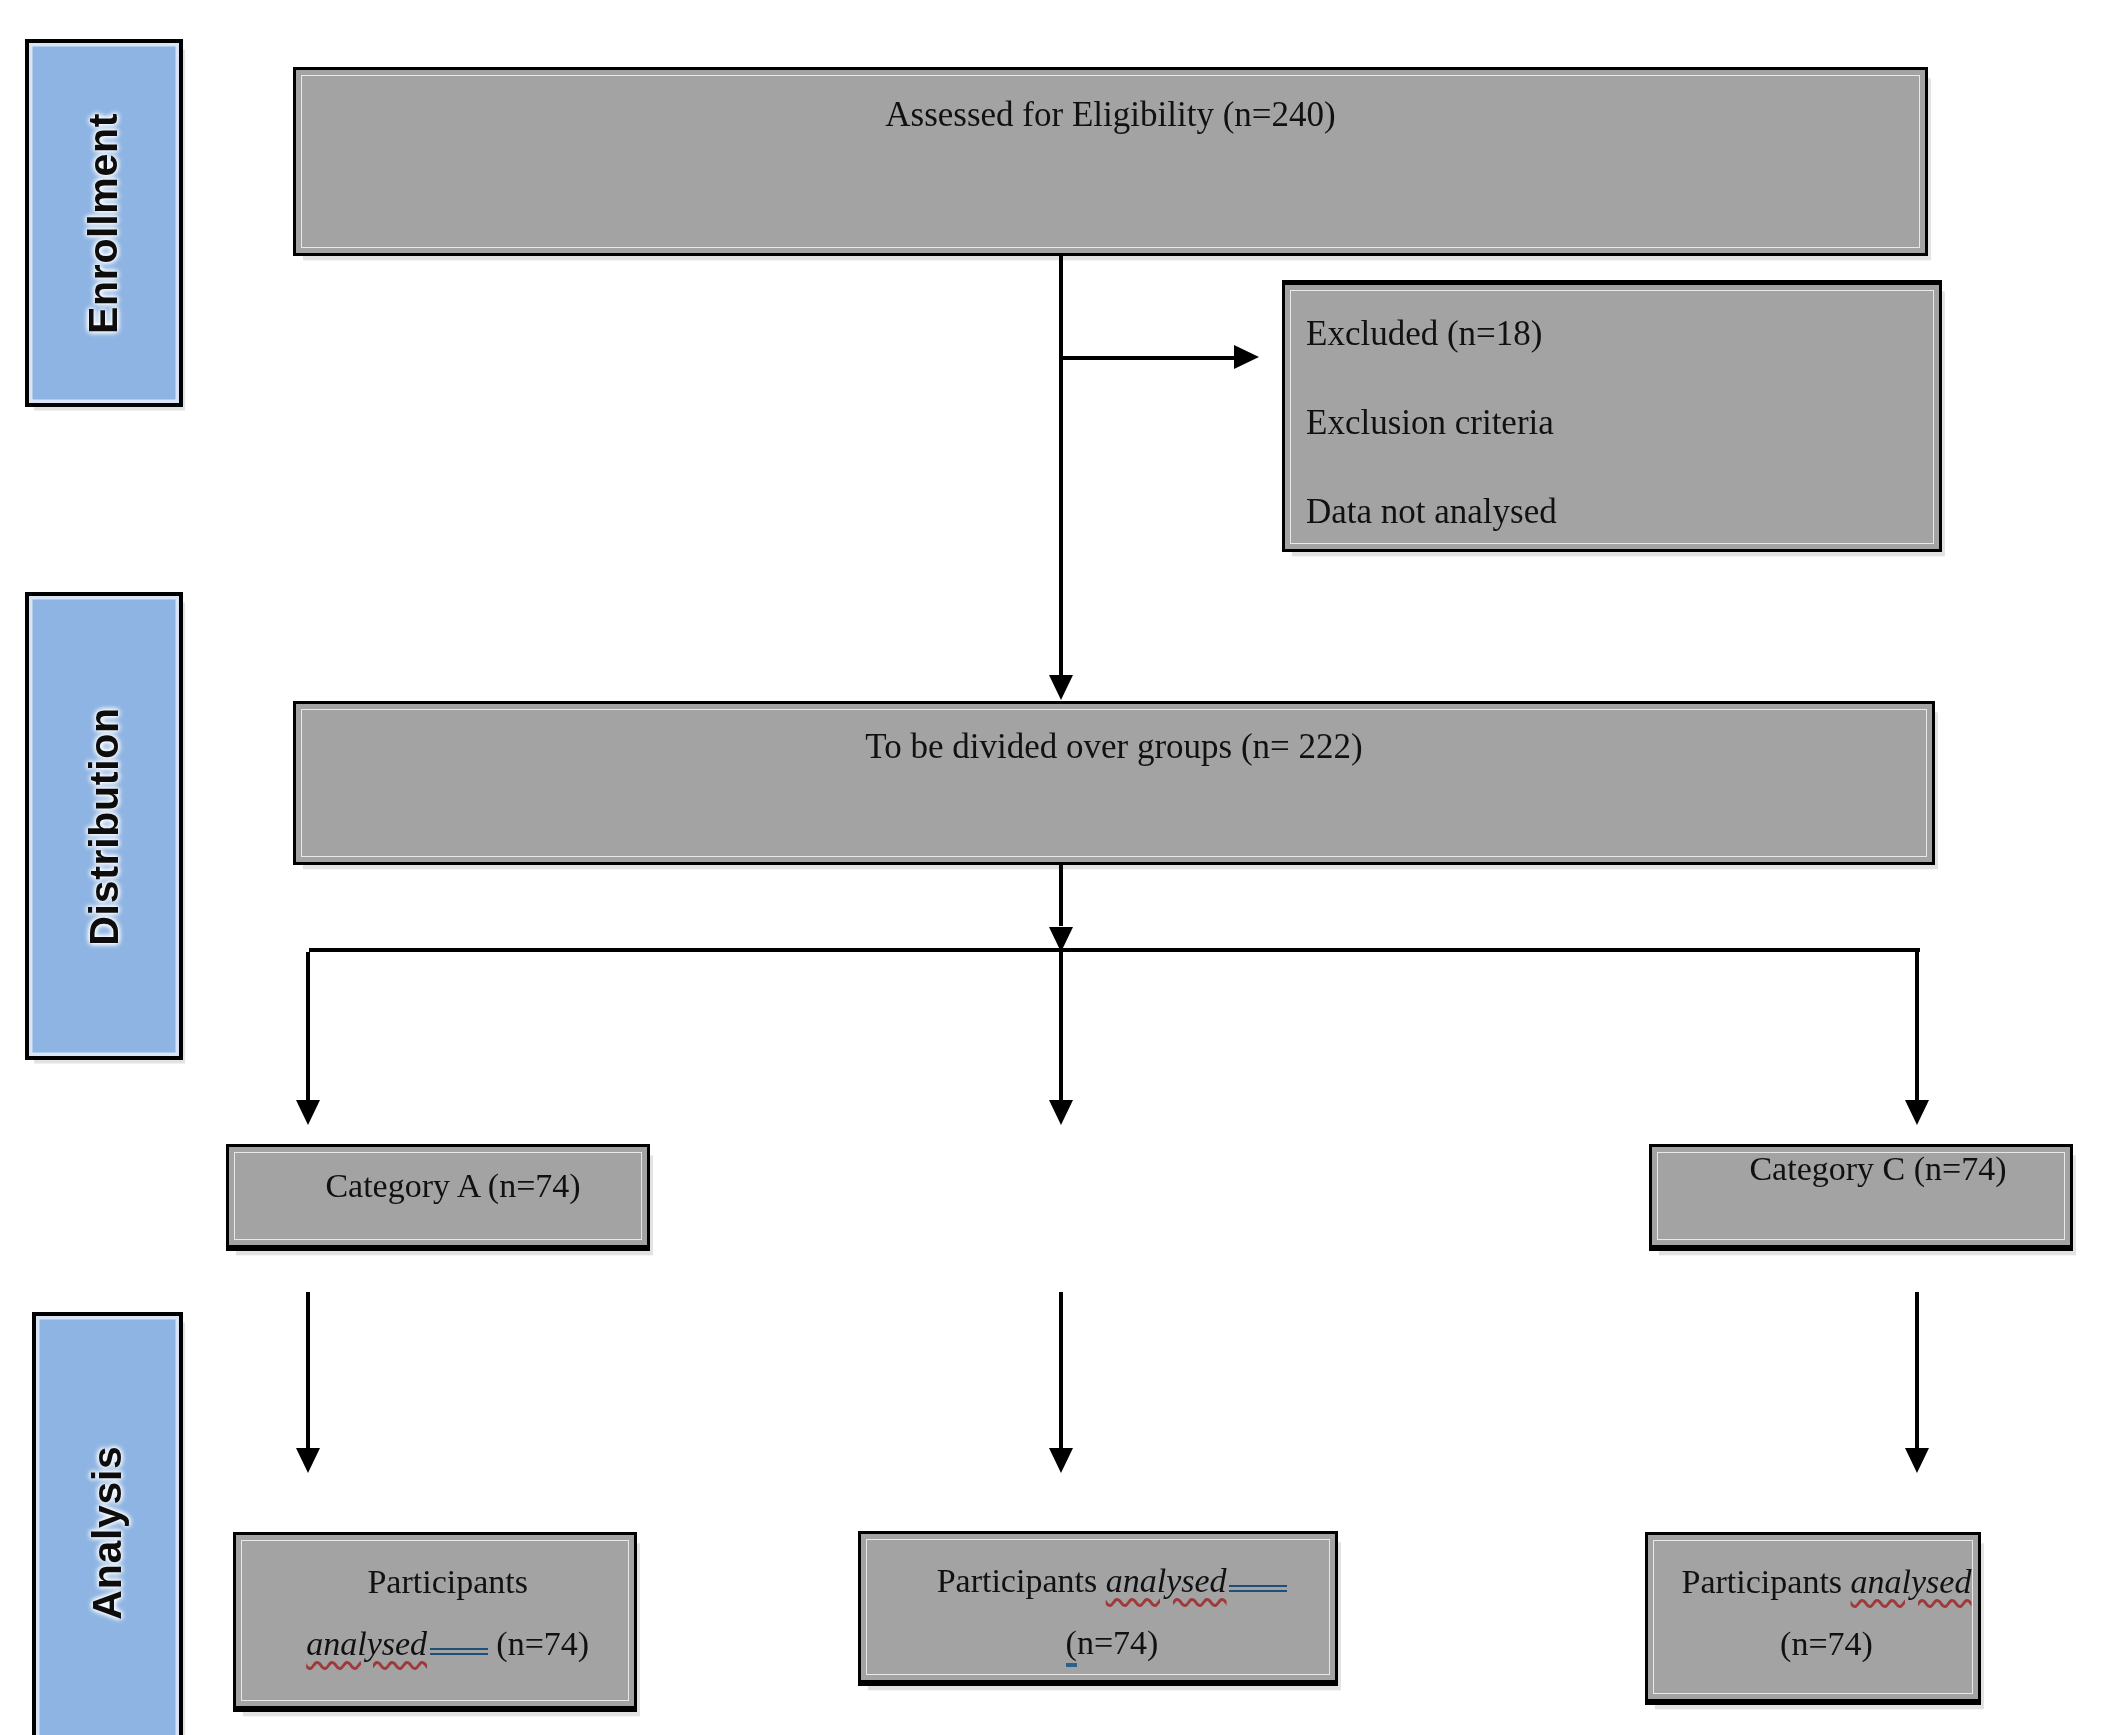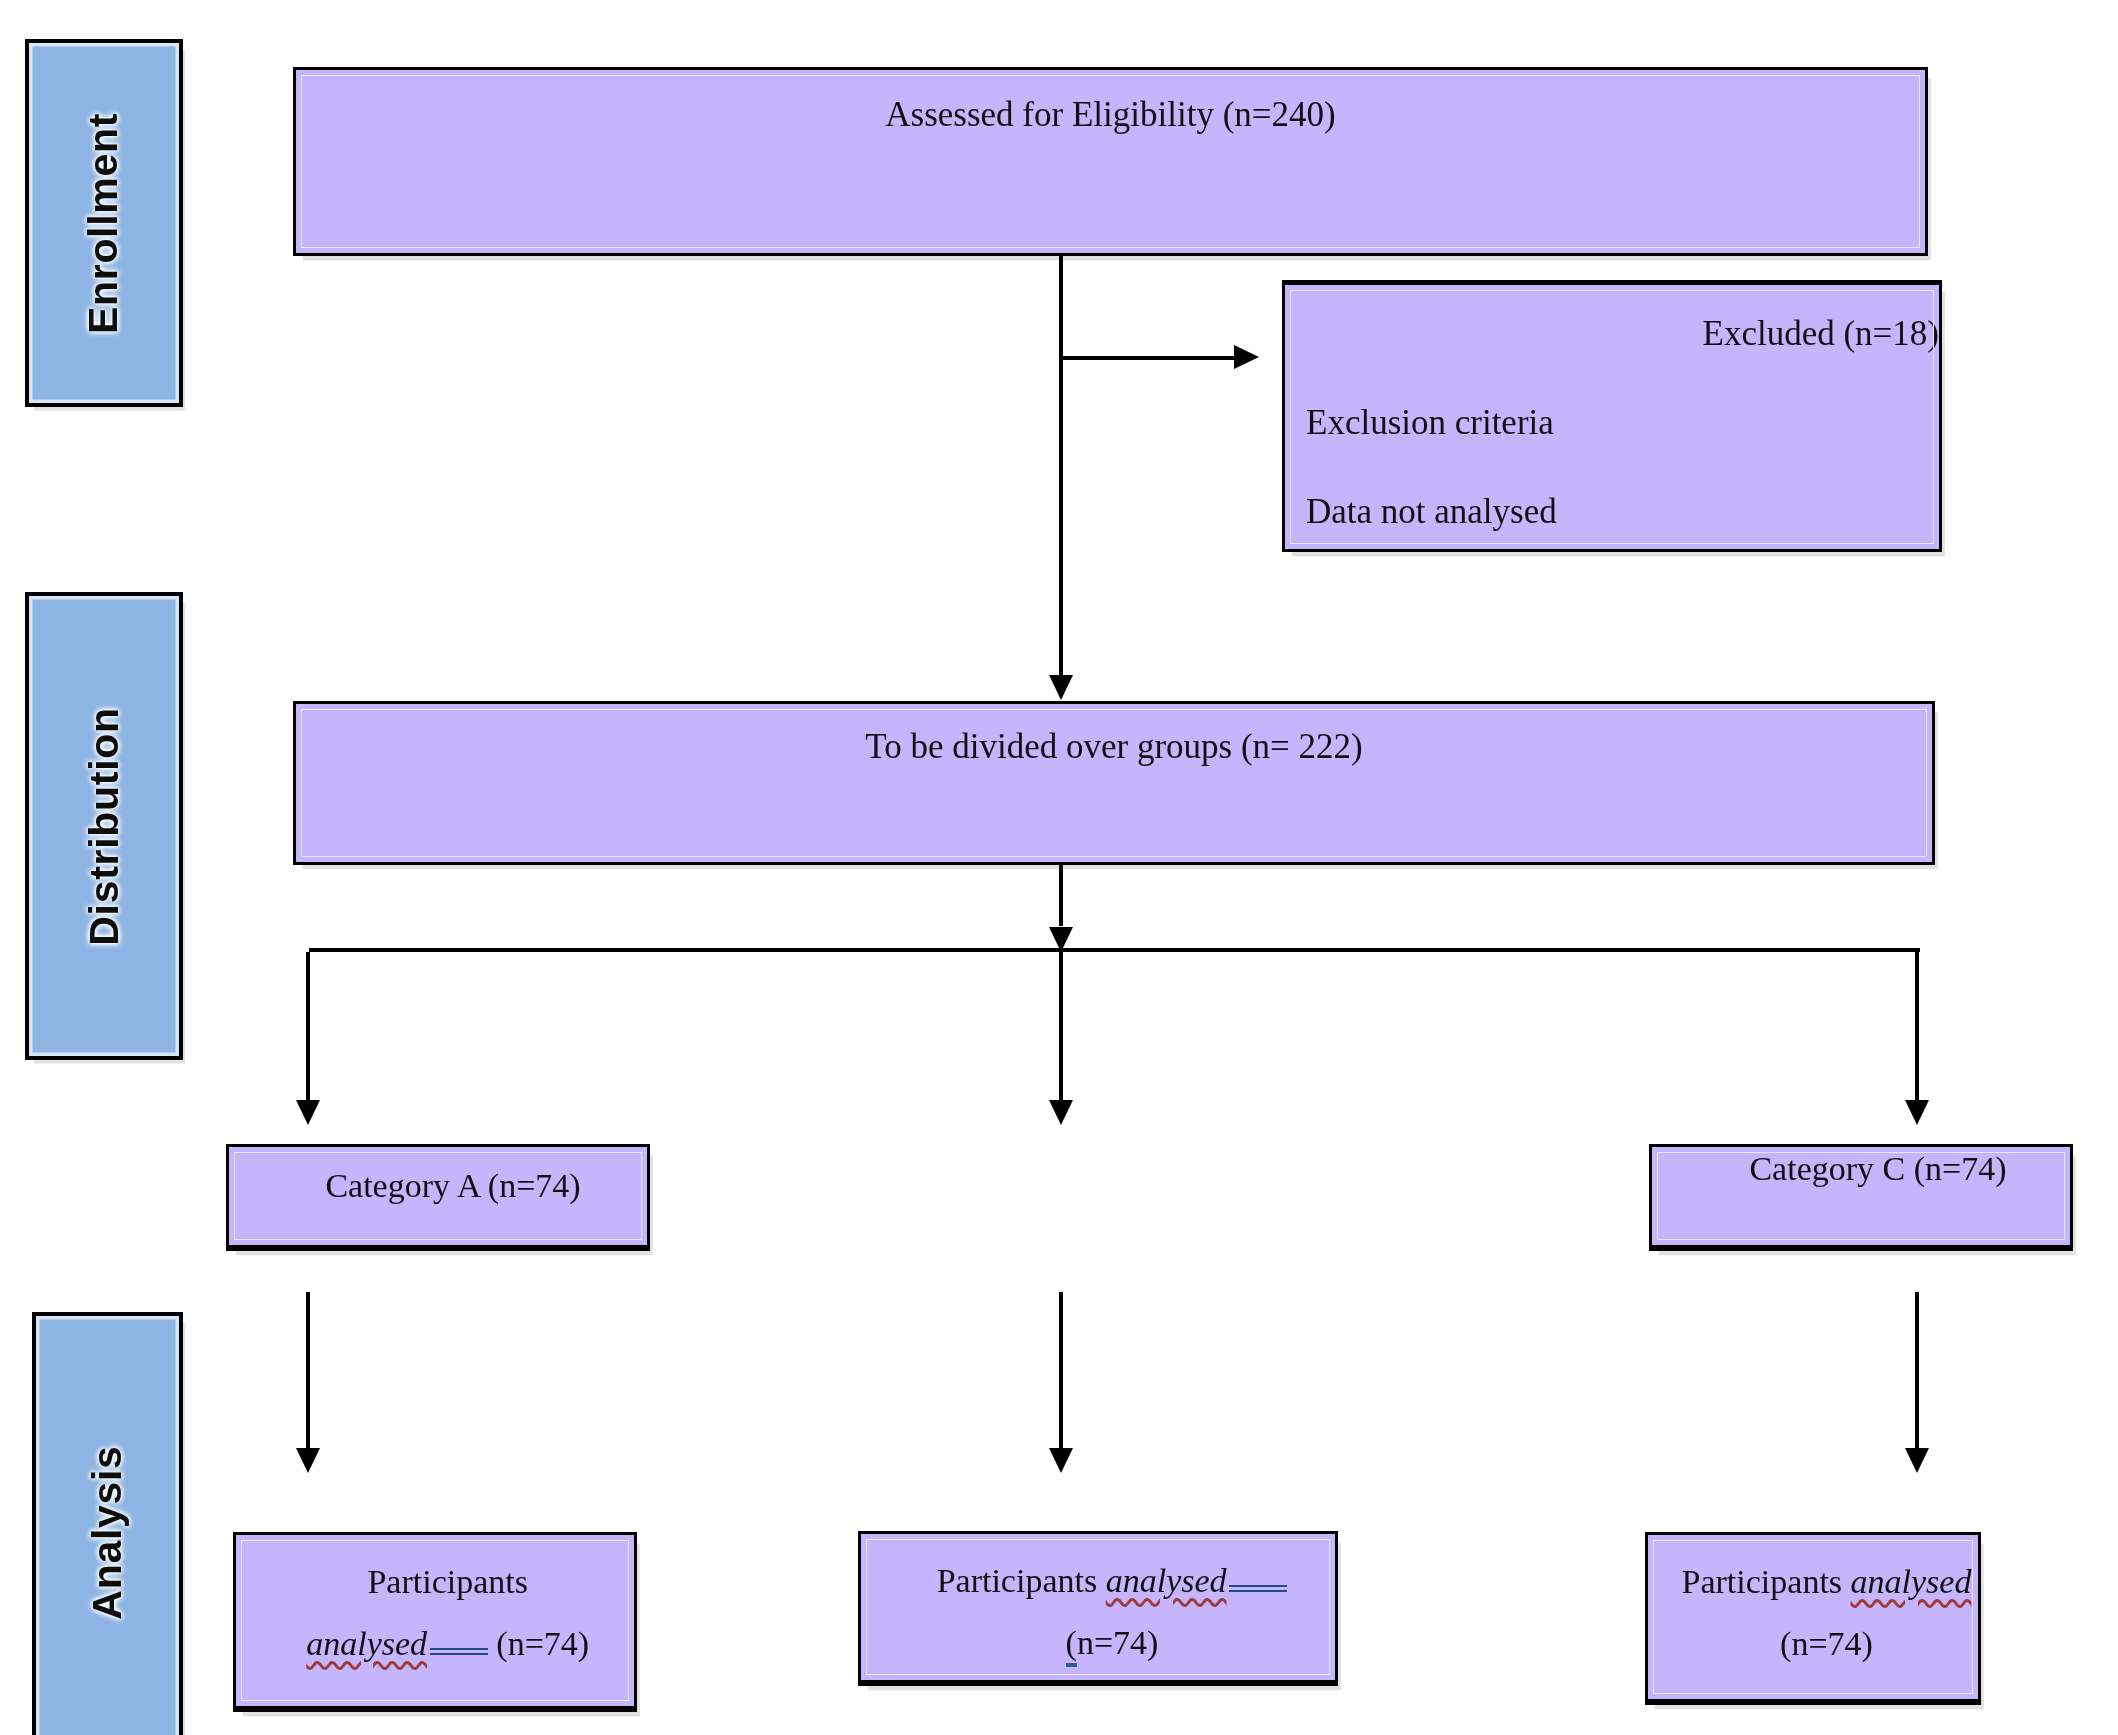--- a/index.html
+++ b/index.html
@@ -30,21 +30,21 @@
     font-weight: 700;
     font-size: 41px;
     letter-spacing: 0.7px;
     color: #0d0d0d;
     text-shadow: 0 0 5px #ffffff, 0 0 5px #ffffff, 0 0 7px #ffffff;
   }
 
   
   .flowbox {
     position: absolute;
-    background: #c4b5fd;
+    background: #a3a3a3;
     border: 3.5px solid #000000;
     box-shadow: 6.4px 7.8px 0 -3.5px #e2e2e2;
     box-sizing: border-box;
     font-size: 35px;
     line-height: 1.25;
   }
   .flowbox::after {
     content: "";
     position: absolute;
     inset: 5px;
@@ -117,21 +117,21 @@
     <span>Assessed for Eligibility (n=240)</span>
   </div>
 
   <div class="aline-v" style="left:1059px; top:256px; height:419px;"></div>
   <div class="ahead-down" style="left:1049px; top:675px;"></div>
 
   <div class="aline-h" style="left:1061px; top:356px; width:173px;"></div>
   <div class="ahead-right" style="left:1234px; top:345px;"></div>
 
   <div class="flowbox thickt" style="left:1282px; top:280px; width:660px; height:272px; padding:27px 0 0 21px;">
-    <div style="margin-bottom:45px;text-align:right;">Excluded (n=18)</div>
+    <div style="margin-bottom:45px;">Excluded (n=18)</div>
     <div style="margin-bottom:45px;">Exclusion criteria</div>
     <div>Data not analysed</div>
   </div>
 
   <div class="flowbox center-text" style="left:293px; top:701px; width:1642px; height:164px; padding-top:21px;">
     <span>To be divided over groups (n= 222)</span>
   </div>
 
   <div class="aline-v" style="left:1059px; top:864px; height:62px;"></div>
   <div class="ahead-down" style="left:1049px; top:927px;"></div>

